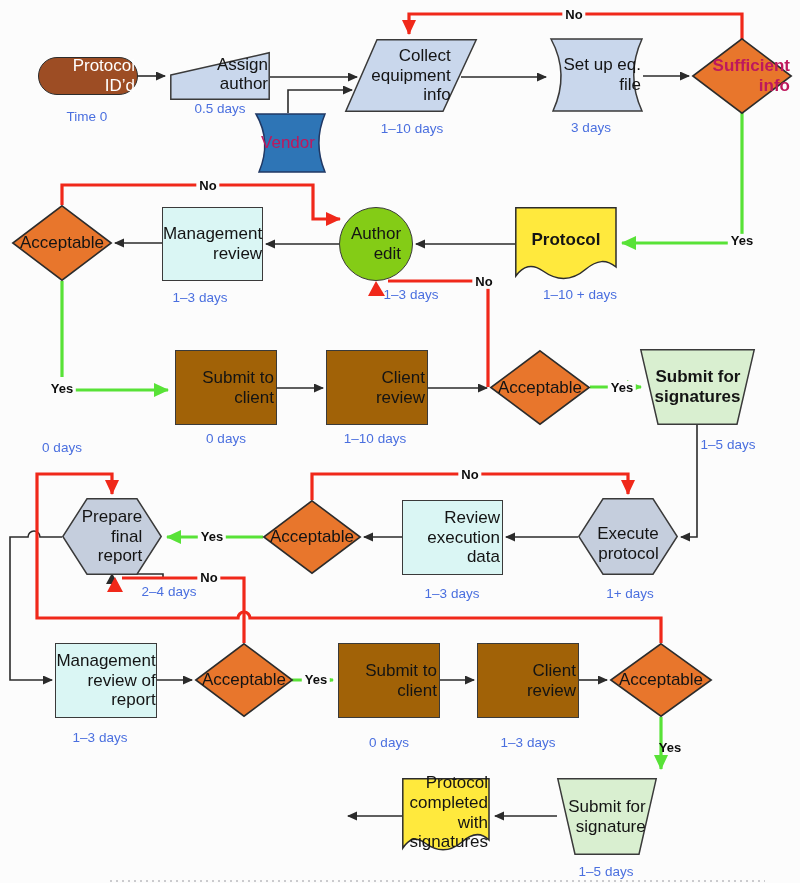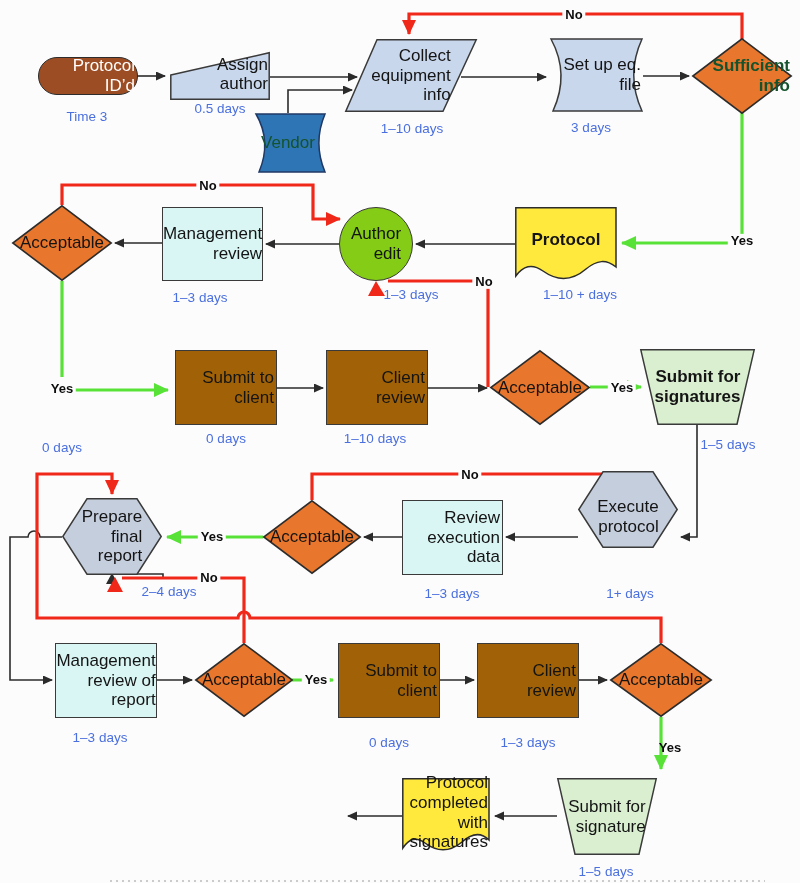--- a/index.html
+++ b/index.html
@@ -12,21 +12,21 @@
   .lbl{position:relative;z-index:1;white-space:pre-line;padding:0 2px;}
   .box{border:1.5px solid #3a3a3a;box-sizing:border-box;}
   .cyan{background:#daf6f4;}
   .green{background:#a16207;}
   .stadium{border-radius:999px;border:1.8px solid #2c2c2c;box-sizing:border-box;}
   .brown{background:#9d4d24;color:#ffffff;}
   .bgreen{background:#66dd55;}
   .circle{border-radius:50%;border:1.7px solid #3a3a3a;background:#84cc16;box-sizing:border-box;}
   .valign-bottom{align-items:flex-end;}
   .valign-bottom .lbl{padding-bottom:6px;}
-  .white{color:#14532d;font-weight:bold;}
+  .white{color:#be185d;font-weight:bold;}
   .bold{font-weight:bold;}
   .days{position:absolute;z-index:3;transform:translate(-50%,-50%);color:#4a6fdf;
         font-size:13.5px;white-space:nowrap;}
   .elabel{position:absolute;z-index:4;transform:translate(-50%,-50%);font-weight:bold;
           font-size:13px;color:#0d0d0d;background:#fcfcfc;padding:0 3px;line-height:1.1;}
   .elabel.nobg{background:transparent;padding:0;}
   .crop-artifact{position:absolute;left:110px;top:880px;width:655px;height:2px;z-index:1;
         background:repeating-linear-gradient(90deg,#9a9aa0 0 2px,transparent 2px 6px);opacity:.5;}
 </style>
 </head>
@@ -194,21 +194,21 @@
       <polygon points="49,0.8 97.2,37 49,73.2 0.8,37" fill="#e8762c" stroke="#2c2c2c" stroke-width="1.6"></polygon>
     </svg>
     <span class="lbl">Acceptable</span>
   </div>
 
   <div class="node box cyan" style="left:402px;top:500px;width:101px;height:75px">
     <span class="lbl">Review execution
 data</span>
   </div>
 
-  <div class="node" style="left:578px;top:471px;width:100px;height:92px">
+  <div class="node" style="left:578px;top:498px;width:100px;height:92px">
     <svg class="shape">
       <polygon points="25,0.8 75,0.8 99.2,38.5 75,76.2 25,76.2 0.8,38.5" fill="#c5cedd" stroke="#3a3a3a" stroke-width="1.5"></polygon>
     </svg>
     <span class="lbl">Execute
 protocol</span>
   </div>
 
   <div class="node box cyan" style="left:55px;top:643px;width:102px;height:75px">
     <span class="lbl">Management
 review of report</span>
@@ -246,21 +246,21 @@
 
   <div class="node" style="left:402px;top:778px;width:88px;height:77px">
     <svg class="shape">
       <path d="M0.8,0.8 H87 V62 C79,54 70,55 60,64 C48,74 35,74 23,65 C14,58 7,61 0.8,70 Z" fill="#ffe93d" stroke="#2c2c2c" stroke-width="1.5"></path>
     </svg>
     <span class="lbl" style="padding-bottom:8px">Protocol completed
 with signatures</span>
   </div>
 
 
-  <div class="days" style="left:87px;top:116px">Time 3</div>
+  <div class="days" style="left:87px;top:116px">Time 0</div>
   <div class="days" style="left:220px;top:108px">0.5 days</div>
   <div class="days" style="left:412px;top:128px">1–10 days</div>
   <div class="days" style="left:591px;top:127px">3 days</div>
   <div class="days" style="left:200px;top:297px">1–3 days</div>
   <div class="days" style="left:411px;top:294px">1–3 days</div>
   <div class="days" style="left:580px;top:294px">1–10 + days</div>
   <div class="days" style="left:62px;top:447px">0 days</div>
   <div class="days" style="left:226px;top:438px">0 days</div>
   <div class="days" style="left:375px;top:438px">1–10 days</div>
   <div class="days" style="left:728px;top:444px">1–5 days</div>

